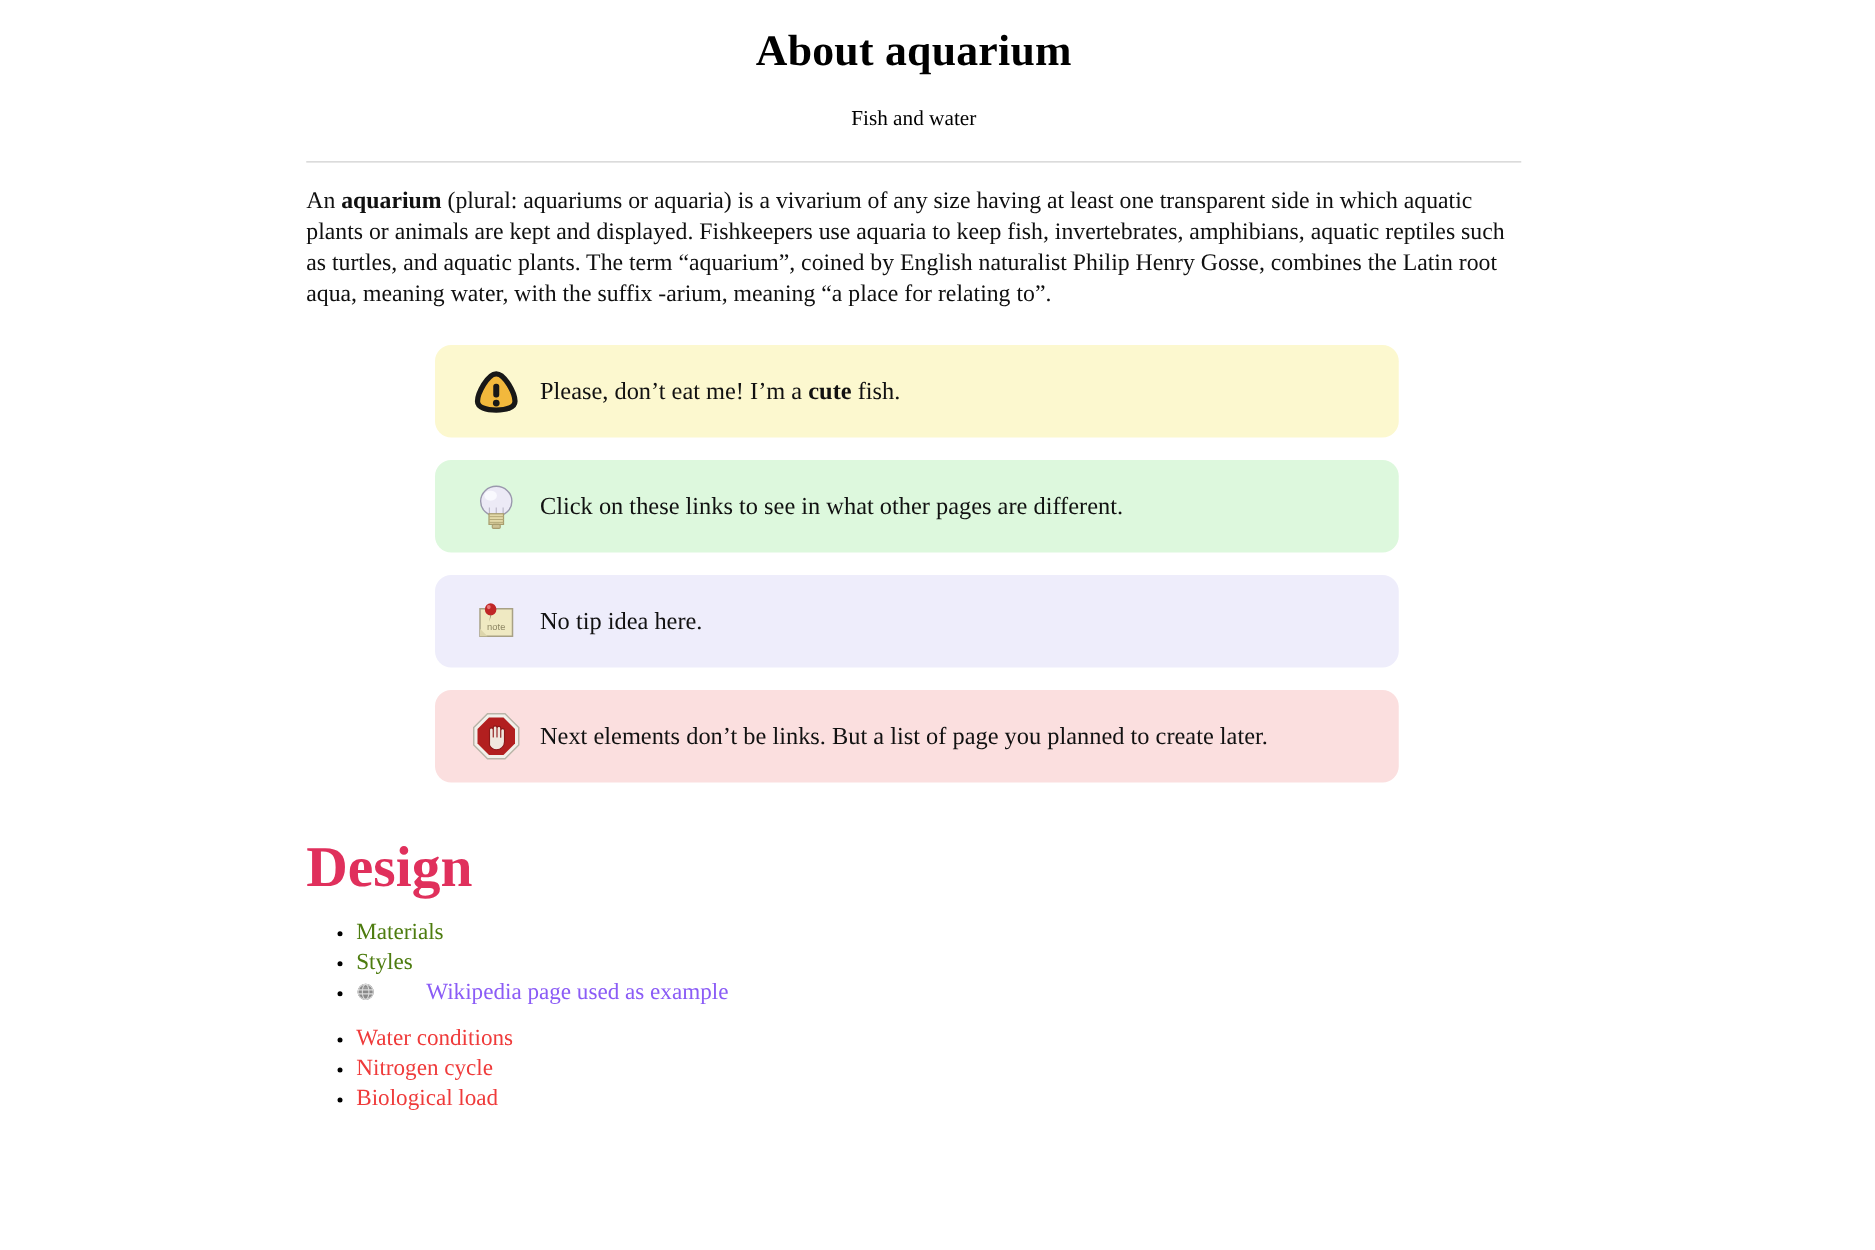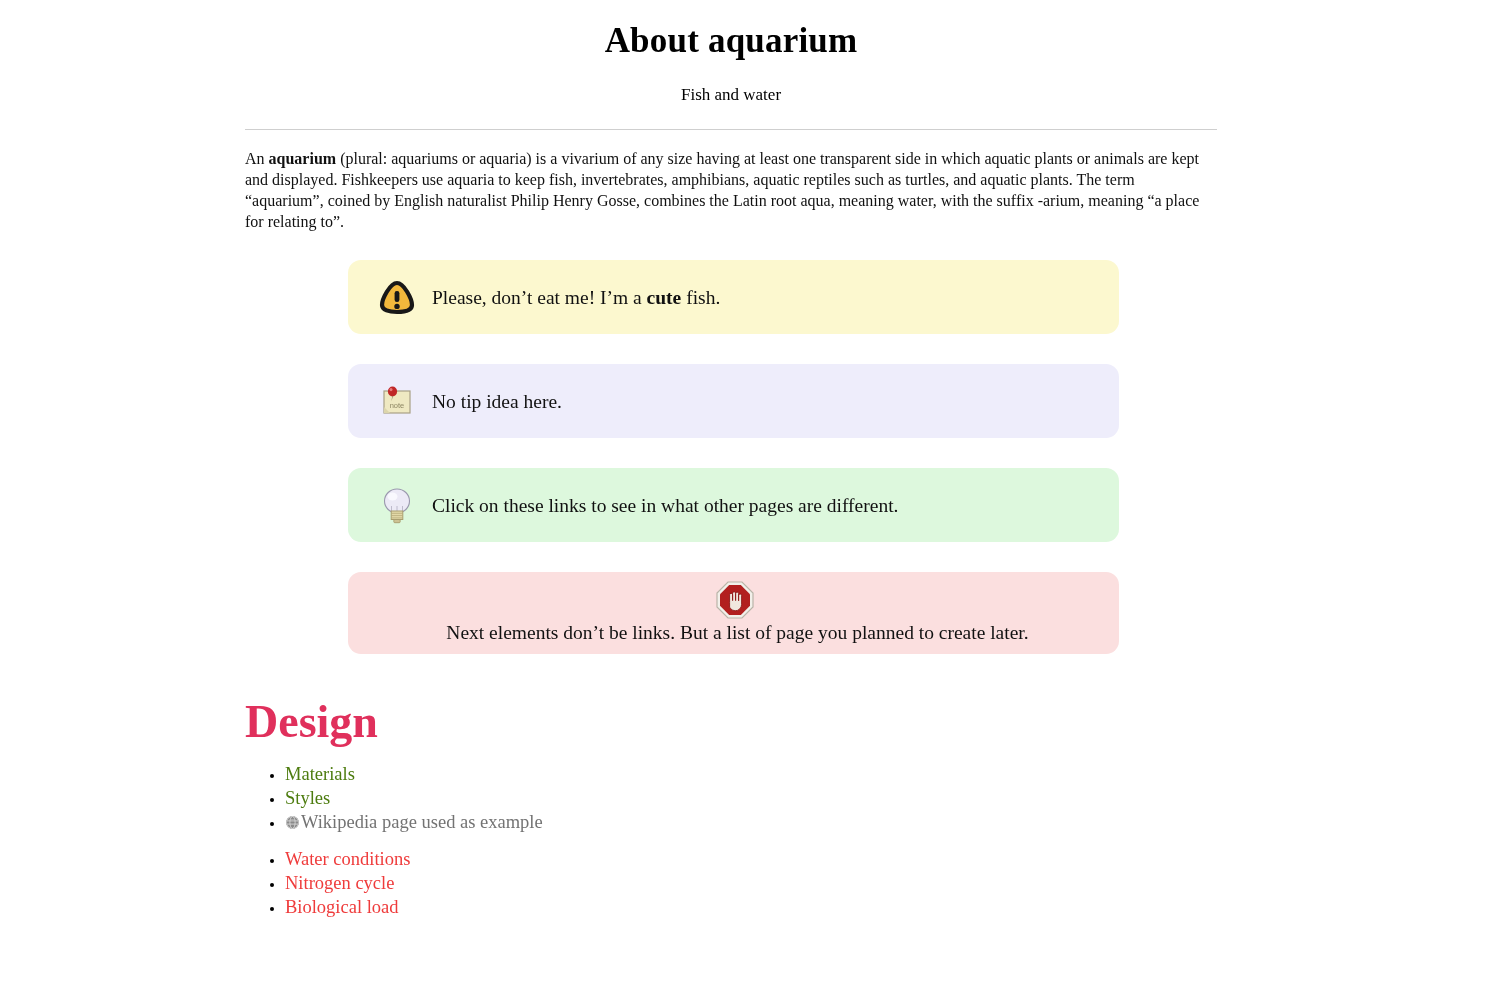--- a/index.html
+++ b/index.html
@@ -50,37 +50,37 @@
   }
 
   
   .content {
     width: 972px;
     margin: 0 auto;
     position: relative;
   }
 
   .intro {
-    font-size: 16px;
+    font-size: 19px;
     line-height: 1.32;
     margin: 0;
     padding-top: 18px;
     text-align: left;
     color: #101010;
   }
   .intro b { font-weight: bold; }
 
   
   .boxes {
     padding-top: 28px;
   }
   .admon {
     width: 771px;
     margin-left: 103px;
-    margin-bottom: 30px;
+    margin-bottom: 18px;
     border-radius: 13px;
     box-sizing: border-box;
     min-height: 74px;
     display: flex;
     align-items: center;
     padding: 8px 18px 8px 20px;
   }
   .admon:last-child { margin-bottom: 0; }
 
   .admon .icon-cell {
@@ -94,21 +94,21 @@
     font-size: 19.5px;
     line-height: 1.3;
     color: #111111;
     padding-left: 6px;
   }
   .admon .admon-text b { font-weight: bold; }
 
   .admon-warning { background: #fcf8cf; }
   .admon-note    { background: #eeedfb; }
   .admon-tip     { background: #ddf8dd; }
-  .admon-caution { background: #fbdfdf; flex-direction: column; }
+  .admon-caution { background: #fbdfdf; }
 
   
   .section-heading {
     font-size: 46px;
     font-weight: bold;
     color: #e0305c;
     margin: 0;
     padding-top: 32px;
     padding-bottom: 0;
     line-height: 1.15;
@@ -127,22 +127,23 @@
     margin-bottom: 4.5px;
     color: #000;
   }
   ul.link-list li::marker { color: #000; font-size: 15px; }
 
   a.link-green {
     color: #4d7c0f;
     text-decoration: none;
   }
   a.link-blue {
-    color: #737373;
+    color: #8b5cf6;
     text-decoration: none;
+    margin-left: 40px;
   }
   span.link-red {
     color: #ef3b3b;
   }
 
   .globe-icon {
     display: inline-block;
     vertical-align: -2px;
     margin-right: 1px;
   }
@@ -167,52 +168,52 @@
       <div class="admon admon-warning">
         <div class="icon-cell">
           <svg width="40" height="36" viewBox="0 0 40 36" aria-hidden="true">
             <path d="M20 4 C27 4 35 20 35 26 C35 31 28 33 20 33 C12 33 5 31 5 26 C5 20 13 4 20 4 Z" fill="#f2b83c" stroke="#181818" stroke-width="4.2" stroke-linejoin="round"></path>
             <rect x="17.6" y="12" width="4.8" height="11" rx="2.2" fill="#181818"></rect>
             <circle cx="20" cy="27.4" r="2.7" fill="#181818"></circle>
           </svg>
         </div>
         <div class="admon-text">
           <span>Please, don’t eat me! I’m a </span><b>cute</b><span> fish.</span>
+        </div>
+      </div>
+
+      <div class="admon admon-tip">
+        <div class="icon-cell">
+          <svg width="38" height="42" viewBox="0 0 38 42" aria-hidden="true">
+            <ellipse cx="19" cy="17" rx="12.5" ry="12" fill="#eceaf6" stroke="#9a98ad" stroke-width="1.1"></ellipse>
+            <ellipse cx="14.5" cy="12.5" rx="5" ry="4" fill="#fbfbff" opacity="0.9"></ellipse>
+            <path d="M13.5 22 L13.5 27 M19 22 L19 27 M24.5 22 L24.5 27" stroke="#b9b6c7" stroke-width="0.9" fill="none"></path>
+            <rect x="13.2" y="27" width="11.6" height="8.5" fill="#e3d9a8" stroke="#a89d6e" stroke-width="1"></rect>
+            <path d="M13.2 29.3 H24.8 M13.2 31.6 H24.8 M13.2 33.9 H24.8" stroke="#b5aa79" stroke-width="0.8"></path>
+            <rect x="15.8" y="35.5" width="6.4" height="3.2" rx="1" fill="#cdc294" stroke="#a89d6e" stroke-width="0.9"></rect>
+          </svg>
+        </div>
+        <div class="admon-text">
+          <span>Click on these links to see in what other pages are different.</span>
         </div>
       </div>
 
       <div class="admon admon-note">
         <div class="icon-cell">
           <svg width="38" height="38" viewBox="0 0 38 38" aria-hidden="true">
             <rect x="6" y="9" width="26" height="22" fill="#efe9c2" stroke="#a8a185" stroke-width="1.2"></rect>
             <path d="M6 31 L12 31 L6 25 Z" fill="#dcd5ab"></path>
             <text x="19" y="26" font-family="'Liberation Sans', sans-serif" font-size="7.5" fill="#8d8663" text-anchor="middle">note</text>
             <ellipse cx="14.5" cy="9.5" rx="4.6" ry="4.9" fill="#c02727"></ellipse>
             <ellipse cx="13" cy="7.6" rx="1.5" ry="1.7" fill="#e87a7a"></ellipse>
             <path d="M14.3 13.8 L13.4 19.2 L15 14.2 Z" fill="#8d8663"></path>
           </svg>
         </div>
         <div class="admon-text">
           <span>No tip idea here.</span>
-        </div>
-      </div>
-
-      <div class="admon admon-tip">
-        <div class="icon-cell">
-          <svg width="38" height="42" viewBox="0 0 38 42" aria-hidden="true">
-            <ellipse cx="19" cy="17" rx="12.5" ry="12" fill="#eceaf6" stroke="#9a98ad" stroke-width="1.1"></ellipse>
-            <ellipse cx="14.5" cy="12.5" rx="5" ry="4" fill="#fbfbff" opacity="0.9"></ellipse>
-            <path d="M13.5 22 L13.5 27 M19 22 L19 27 M24.5 22 L24.5 27" stroke="#b9b6c7" stroke-width="0.9" fill="none"></path>
-            <rect x="13.2" y="27" width="11.6" height="8.5" fill="#e3d9a8" stroke="#a89d6e" stroke-width="1"></rect>
-            <path d="M13.2 29.3 H24.8 M13.2 31.6 H24.8 M13.2 33.9 H24.8" stroke="#b5aa79" stroke-width="0.8"></path>
-            <rect x="15.8" y="35.5" width="6.4" height="3.2" rx="1" fill="#cdc294" stroke="#a89d6e" stroke-width="0.9"></rect>
-          </svg>
-        </div>
-        <div class="admon-text">
-          <span>Click on these links to see in what other pages are different.</span>
         </div>
       </div>
 
       <div class="admon admon-caution">
         <div class="icon-cell">
           <svg width="40" height="40" viewBox="0 0 40 40" aria-hidden="true">
             <polygon points="13,2 27,2 38,13 38,27 27,38 13,38 2,27 2,13" fill="#f2f0ea" stroke="#b9b4a8" stroke-width="1.2"></polygon>
             <polygon points="14.2,5 25.8,5 35,14.2 35,25.8 25.8,35 14.2,35 5,25.8 5,14.2" fill="#b21f1f"></polygon>
             <path d="M14.6 22.5 L14.6 14.8 a1.5 1.5 0 0 1 3 0 L17.6 20.6
                      L17.6 13.2 a1.5 1.5 0 0 1 3 0 L20.6 20.6

